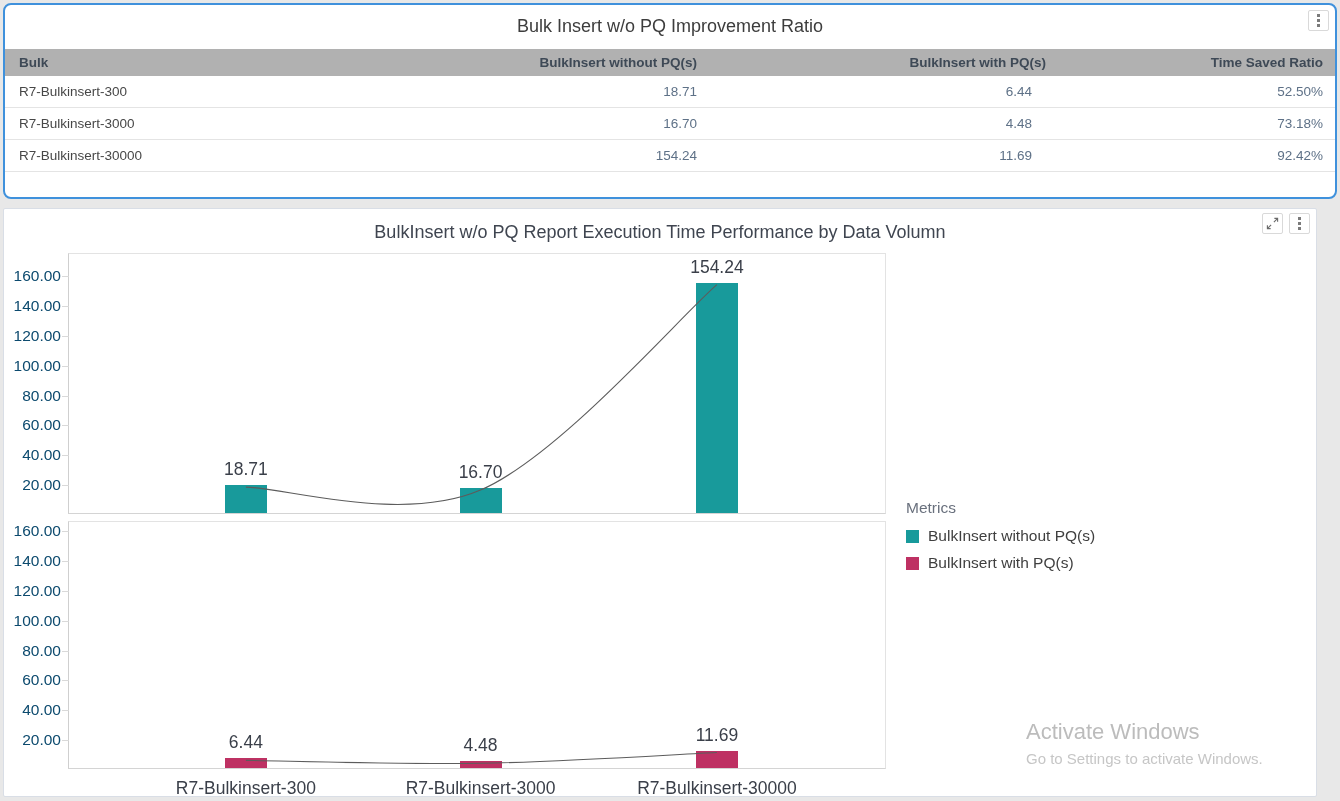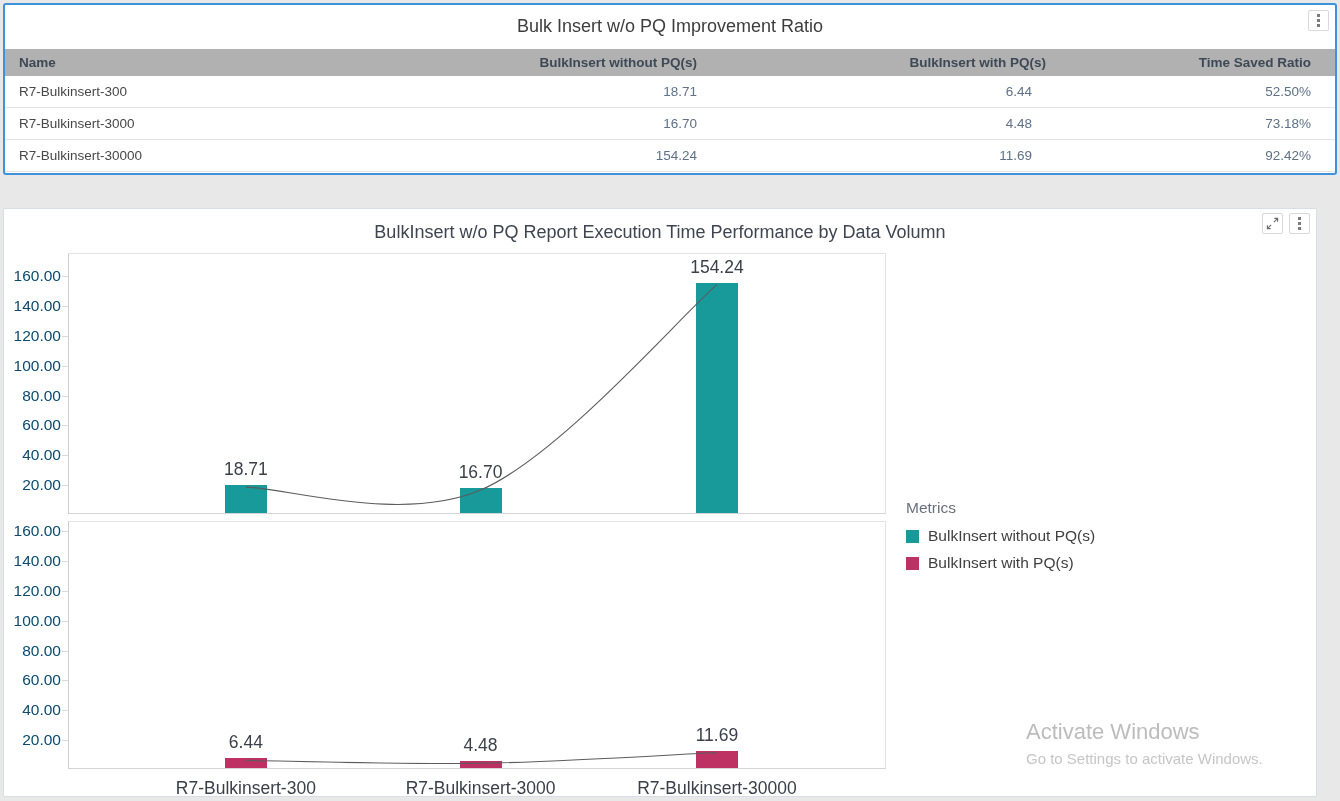--- a/index.html
+++ b/index.html
@@ -1,38 +1,38 @@
 <!DOCTYPE html>
 <html><head>
 <meta charset="utf-8">
 <style>
   * { margin:0; padding:0; box-sizing:border-box; }
   html,body { width:1340px; height:801px; overflow:hidden;
     font-family:"Liberation Sans", sans-serif; background:#e8e8e8; }
   .panel { position:absolute; background:#fff; }
 
   
-  #table-panel { left:3px; top:3px; width:1334px; height:172px;
-    border:2px solid #3f91dc; border-radius:3px; }
+  #table-panel { left:3px; top:3px; width:1334px; height:196px;
+    border:2px solid #3f91dc; border-radius:8px; }
   .panel-title { text-align:center; font-size:18px; color:#3d3d3d; padding-top:11px; }
   .icon-box { position:absolute; width:21px; height:21px; border:1px solid #d9d9d9;
     border-radius:2px; background:#fff; display:flex; align-items:center;
     justify-content:center; cursor:pointer; }
   .dots { display:flex; flex-direction:column; gap:2px; }
   .dots span { width:3px; height:3px; background:#7b7b7b; display:block; }
 
   #tbl-head { position:absolute; left:0; top:44px; width:100%; height:27px;
     background:#b1b1b1; display:flex; align-items:center; font-size:13.5px;
     font-weight:bold; color:#3e4956; }
   .tr { position:absolute; left:0; width:100%; height:32px; display:flex;
     align-items:center; font-size:13.5px; border-bottom:1px solid #e4e4e4; }
   .c1 { width:360px; padding-left:14px; text-align:left; color:#474747; }
   .c2 { width:334px; text-align:right; padding-right:2px; }
   .c3 { width:349px; text-align:right; padding-right:2px; }
-  .c4 { flex:1; text-align:right; padding-right:24px; }
+  .c4 { flex:1; text-align:right; padding-right:12px; }
   #tbl-head .c1,#tbl-head .c2,#tbl-head .c3,#tbl-head .c4 { color:#3e4956; }
   .tr .c2,.tr .c3,.tr .c4 { color:#5e7187; }
   .tr .c3 { padding-right:16px; }
 
   
   #chart-panel { left:3px; top:208px; width:1314px; height:589px;
     border:1px solid #d9dee6; border-radius:2px; }
   #chart-panel .panel-title { color:#3f4550; padding-top:13px; }
 
   .plot { position:absolute; left:64px; width:818px;
@@ -69,21 +69,21 @@
   <div class="panel-title">Bulk Insert w/o PQ Improvement Ratio</div>
   <div class="icon-box" style="right:6px; top:5px;">
     <span class="dots">
         <span></span>
         <span></span>
         <span></span>
       </span>
   </div>
 
   <div id="tbl-head" style="background: rgb(177, 177, 177);">
-    <div class="c1">Name</div>
+    <div class="c1">Bulk</div>
     <div class="c2">BulkInsert without PQ(s)</div>
     <div class="c3">BulkInsert with PQ(s)</div>
     <div class="c4">Time Saved Ratio</div>
   </div>
 
   <div class="tr" style="top:71px;">
     <div class="c1">R7-Bulkinsert-300</div>
     <div class="c2">18.71</div>
     <div class="c3">6.44</div>
     <div class="c4">52.50%</div>

